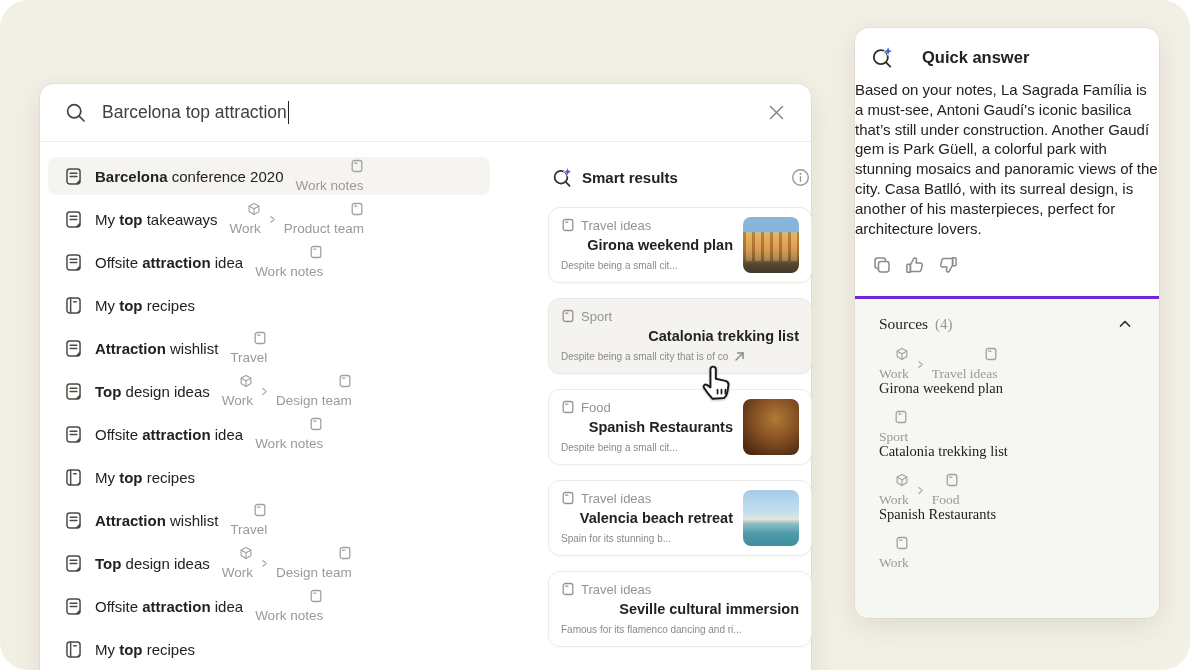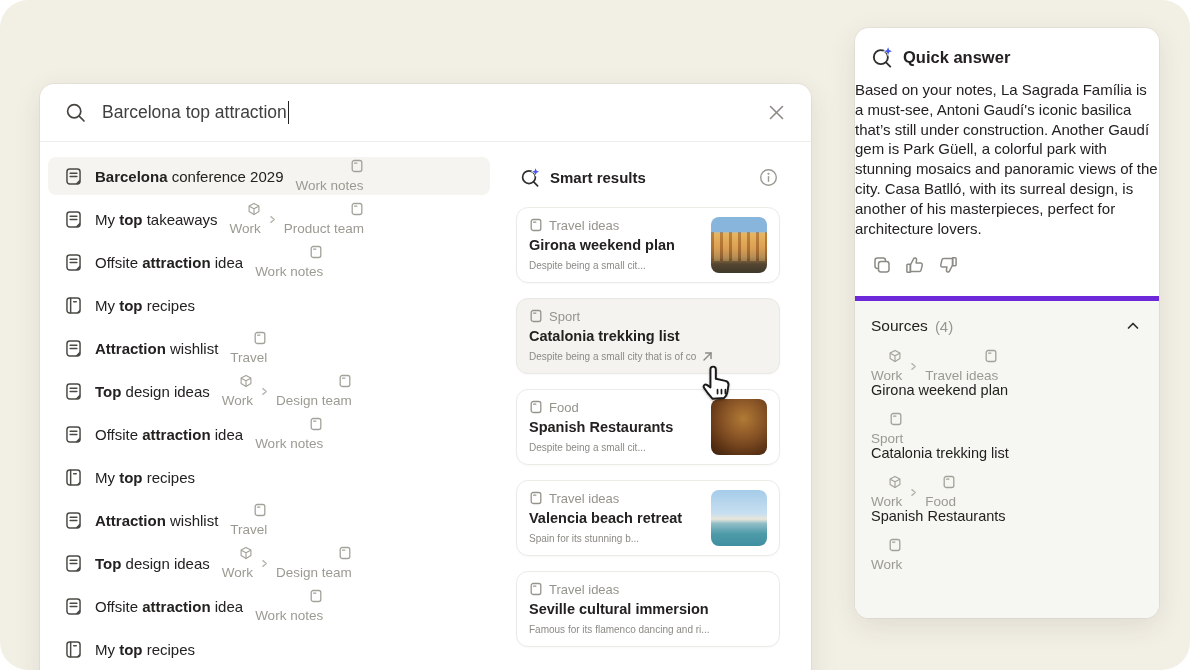--- a/index.html
+++ b/index.html
@@ -30,21 +30,21 @@
   .result-row.selected { background:#F5F4F0; }
   .row-icon { display:flex; color:#4a4a45; flex-shrink:0; }
   .row-title { font-size:15px; color:#232220; white-space:nowrap; }
   .row-title b { font-weight:700; }
   .crumbs { display:flex; align-items:center; gap:7px; color:#9b9a92; font-size:13.5px; white-space:nowrap; }
   .crumb { display:flex; align-items:flex-end; gap:5px;flex-direction:column; }
   .crumb .c-icon { display:flex; color:#a3a29a; }
   .crumb-sep { display:flex; color:#b6b5ad; }
 
   
-  .smart { position:absolute; left:476px; top:14px; width:264px; }
+  .smart { position:absolute; left:508px; top:14px; width:264px;text-align:right; }
   .smart-head { display:flex; align-items:center; gap:9px; height:24px; margin:8px 2px 18px 4px; }
   .smart-head .label { font-size:15px; font-weight:700; color:#232220; }
   .card { display:flex; align-items:center; gap:10px; height:76px; margin-bottom:15px;
     background:#fff; border:1px solid #ECEBE6; border-radius:12px; padding:9px 12px;
     box-shadow:0 1px 2px rgba(0,0,0,.03); cursor:pointer; }
   .card.hovered { background:#F4F3EF; border-color:#E9E8E3; }
   .card-text { flex:1; min-width:0; }
   .card-cat { display:flex; align-items:center; gap:6px; font-size:13px; color:#95948c; height:19px; }
   .card-title { font-size:14.5px; font-weight:700; color:#232220; height:21px; line-height:21px;
     white-space:nowrap; overflow:hidden; }
@@ -53,26 +53,26 @@
   .card-thumb { width:56px; height:56px; border-radius:8px; flex-shrink:0; }
   .thumb-girona { position:relative; overflow:hidden; }
   .thumb-girona::after { content:""; position:absolute; inset:26% 0 22% 0;
     background:repeating-linear-gradient(90deg, rgba(120,60,20,.35) 0 3px, rgba(255,220,140,.25) 3px 9px); }
 
   
   .qa-panel { position:absolute; left:855px; top:28px; width:304px; height:590px;
     background:#fff; border-radius:14px; display:flex; flex-direction:column;
     box-shadow:0 8px 28px rgba(60,52,30,.10), 0 0 0 1px rgba(0,0,0,.04); }
   .qa-head { display:flex; align-items:center; gap:9px; padding:16px 16px 6px; height:48px; }
-  .qa-head .label { font-size:16.5px; font-weight:700; color:#232220; }
+  .qa-head .label { font-size:16.5px; font-weight:700; color:#232220;margin-left:19px; }
   .qa-body { padding:4px 0 0; font-size:15px; line-height:19.8px; color:#232220; }
   .qa-actions { display:flex; align-items:center; gap:11px; padding:16px 16px 20px; }
   .qa-actions .icon-btn { width:22px; height:22px; color:#8b8a84; }
-  .sources { flex:1; background:#F6F6F2; border-top:5px solid #6d28d9;
-    border-radius:0 0 14px 14px; padding:14px 16px 0; }
+  .sources { flex:1; background:#F6F6F2; border-top:3px solid #6d28d9;
+    border-radius:0 0 14px 14px; padding:14px 24px 0;font-family:Liberation Serif, serif; }
   .sources-head { display:flex; align-items:center; height:22px; }
   .sources-head .label { font-size:15.5px; color:#232220; }
   .sources-head .count { font-size:15px; color:#98978f; margin-left:7px; }
   .sources-list { margin-top:20px; }
   .source-item { margin-bottom:20px; cursor:pointer; }
   .source-item .crumbs { font-size:13.5px; height:18px; }
   .source-title { font-size:14.5px; color:#232220; margin-top:5px; line-height:20px; }
 
   .cursor-overlay { position:absolute; left:698px; top:360px; pointer-events:none; z-index:50;
     filter:drop-shadow(0 1px 1px rgba(0,0,0,.25)); }
@@ -108,21 +108,21 @@
       <div class="results" id="results-list">
           <div class="result-row selected">
             <span class="row-icon">
               <svg width="19" height="19" viewBox="0 0 18 18" fill="none" stroke="currentColor" stroke-width="1.4" stroke-linecap="round" stroke-linejoin="round">
                 <rect x="2.8" y="1.9" width="12.4" height="14.2" rx="2.6"></rect>
                 <line x1="5.8" y1="6" x2="12.2" y2="6"></line>
                 <line x1="5.8" y1="9" x2="12.2" y2="9"></line>
                 <path d="M10.8 16.1l4.4-4.4v2a2.4 2.4 0 01-2.4 2.4z" fill="currentColor" stroke="none"></path>
               </svg>
             </span>
-            <span class="row-title"><b>Barcelona</b><span> conference 2029</span></span>
+            <span class="row-title"><b>Barcelona</b><span> conference 2020</span></span>
             <span class="crumbs">
               <span class="crumb">
                 <span class="c-icon">
                   <svg width="14" height="14" viewBox="0 0 14 14" fill="none" stroke="currentColor" stroke-width="1.3" stroke-linecap="round">
                     <rect x="2.2" y="1.5" width="9.6" height="11" rx="2"></rect>
                     <line x1="4.6" y1="4.2" x2="6.8" y2="4.2"></line>
                   </svg>
                 </span>
                 <span>Work notes</span>
               </span>

